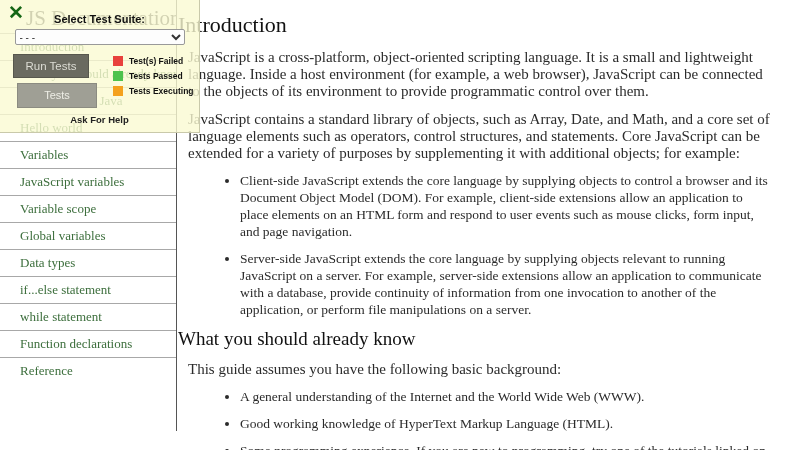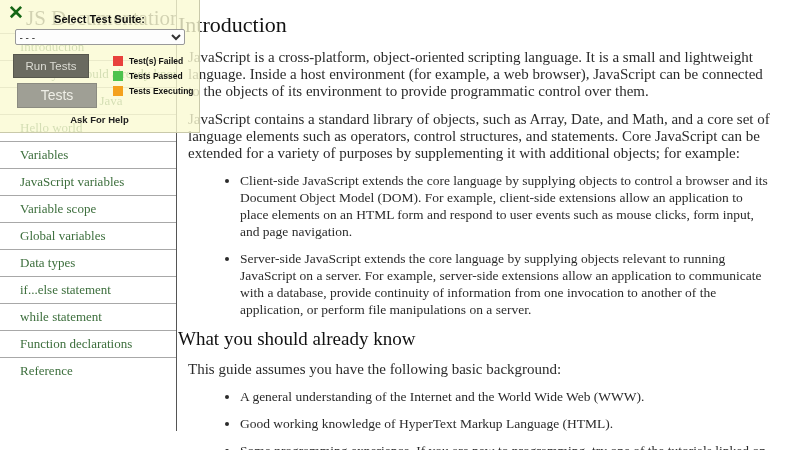--- a/index.html
+++ b/index.html
@@ -56,21 +56,21 @@
   .panel-btn {
     position: absolute; border-radius: 0; cursor: pointer;
     font-family: "Liberation Sans", sans-serif; text-align: center;
   }
   #run-tests-btn {
     left: 13px; top: 54px; width: 76px; height: 24px; line-height: 22px;
     background: #6a6a60; border: 1px solid #57574d; color: #dcdcd4; font-size: 11.5px;
   }
   #tests-btn {
     left: 17px; top: 83px; width: 80px; height: 25px; line-height: 23px;
-    background: #9f9f95; border: 1px solid #8b8b81; color: #eeeee6; font-size: 14px;
+    background: #9f9f95; border: 1px solid #8b8b81; color: #eeeee6; font-size: 11px;
   }
   #legend { position: absolute; left: 113px; top: 56px; }
   .legend-row { display: flex; align-items: center; margin-bottom: 5px; height: 10px; }
   .legend-swatch { width: 10px; height: 10px; margin-right: 6px; flex: 0 0 10px; }
   .legend-label { font-size: 8.5px; font-weight: bold; color: #111; white-space: nowrap; }
   #help-link {
     position: absolute; bottom: 7px; left: 0; width: 100%; text-align: center;
     font-size: 9.5px; font-weight: bold; color: #222;
     cursor: pointer;
   }

